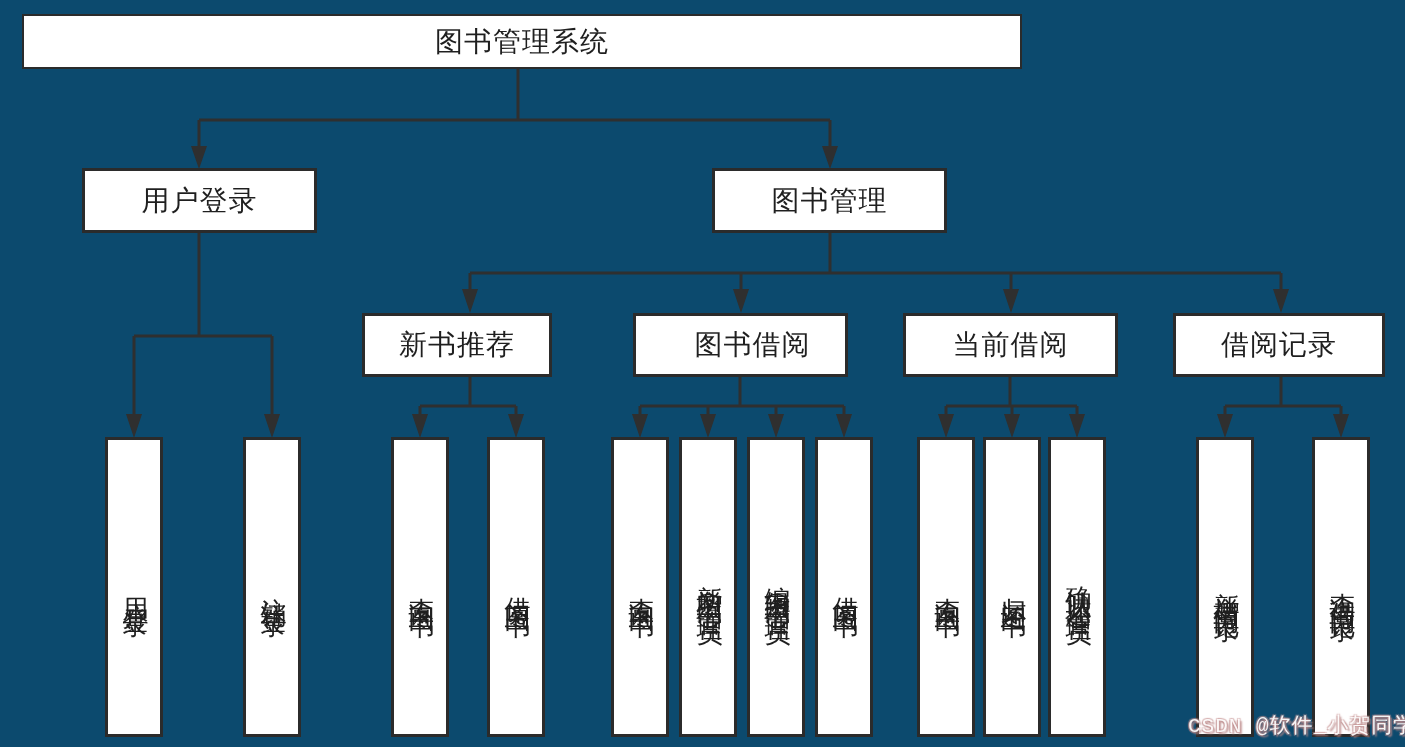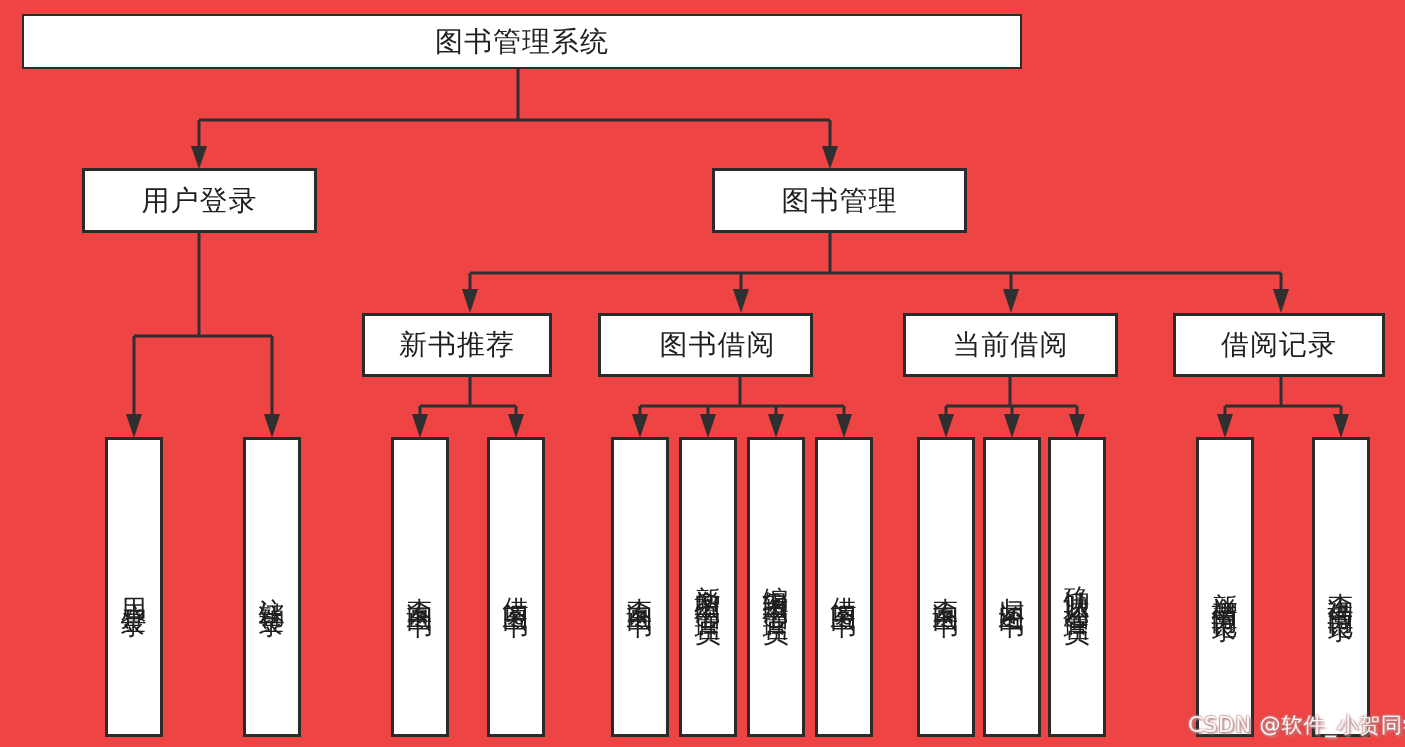--- a/index.html
+++ b/index.html
@@ -5,22 +5,23 @@
   html, body {
     margin: 0;
     padding: 0;
     background: #ffffff;
     font-family: "DejaVu Sans", "Liberation Sans", sans-serif;
   }
   .stage {
     position: relative;
     width: 1405px;
     height: 747px;
-    background: #ef4444;
+    background: #0c4a6e;
     overflow: hidden;
+    font-family: Liberation Mono, monospace;
   }
   svg.connectors {
     position: absolute;
     left: 0; top: 0;
     width: 1405px;
     height: 747px;
   }
   .node {
     position: absolute;
     box-sizing: border-box;
@@ -38,23 +39,23 @@
     writing-mode: vertical-rl;
     text-orientation: mixed;
     font-size: 26px;
     letter-spacing: 5px;
     line-height: 1;
     white-space: nowrap;
   }
   
   #n-root            { left: 22px;   top: 14px;  width: 1000px; height: 55px; }
   #n-user-login      { left: 82px;   top: 168px; width: 235px;  height: 65px; }
-  #n-book-mgmt       { left: 712px;  top: 168px; width: 255px;  height: 65px; text-align: center; }
+  #n-book-mgmt       { left: 712px;  top: 168px; width: 235px;  height: 65px; text-align: center; }
   #n-new-book-rec    { left: 362px;  top: 313px; width: 190px;  height: 64px; }
-  #n-book-borrow     { left: 598px;  top: 313px; width: 215px;  height: 64px; padding-left: 24px; }
+  #n-book-borrow     { left: 633px;  top: 313px; width: 215px;  height: 64px; padding-left: 24px; }
   #n-current-borrow  { left: 903px;  top: 313px; width: 215px;  height: 64px; }
   #n-borrow-record   { left: 1173px; top: 313px; width: 212px;  height: 64px; }
   .leaf              { top: 437px; width: 58px; height: 300px; }
   #l-user-login      { left: 105px;  }
   #l-logout          { left: 243px;  }
   #l-query-book-1    { left: 391px;  }
   #l-borrow-book-1   { left: 487px;  }
   #l-query-book-2    { left: 611px;  }
   #l-add-book        { left: 679px;  }
   #l-edit-book       { left: 747px;  }

